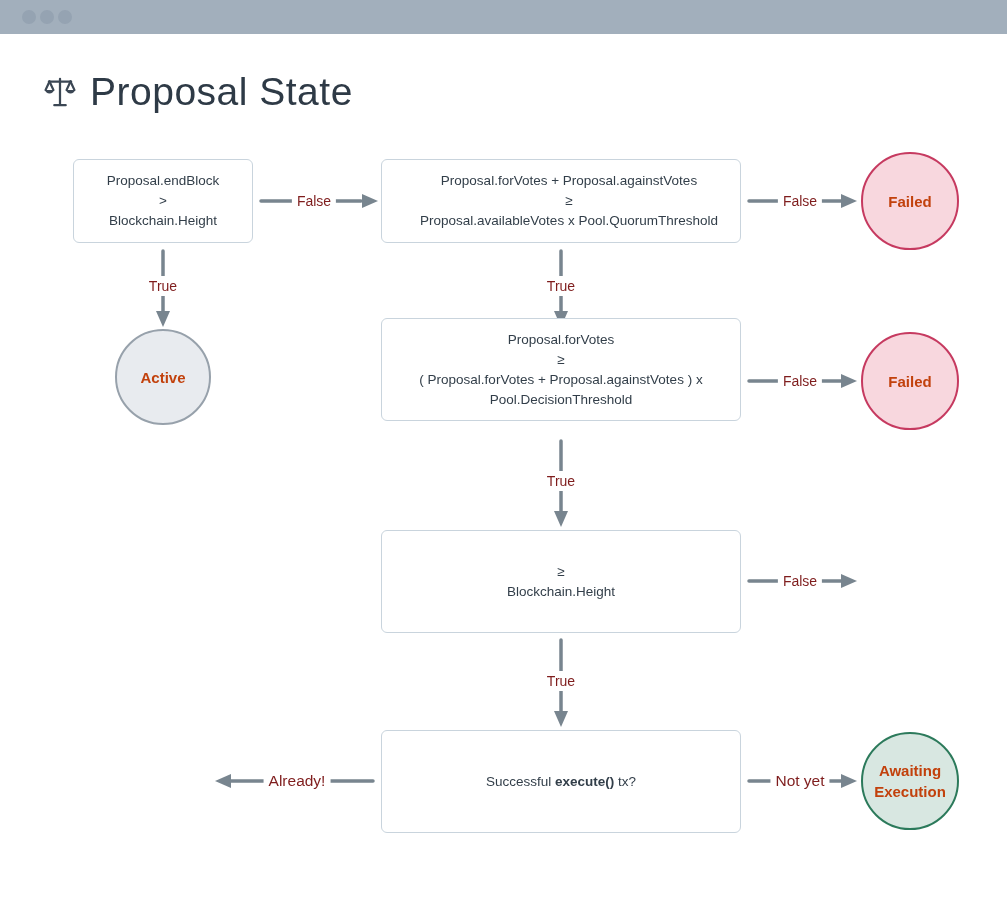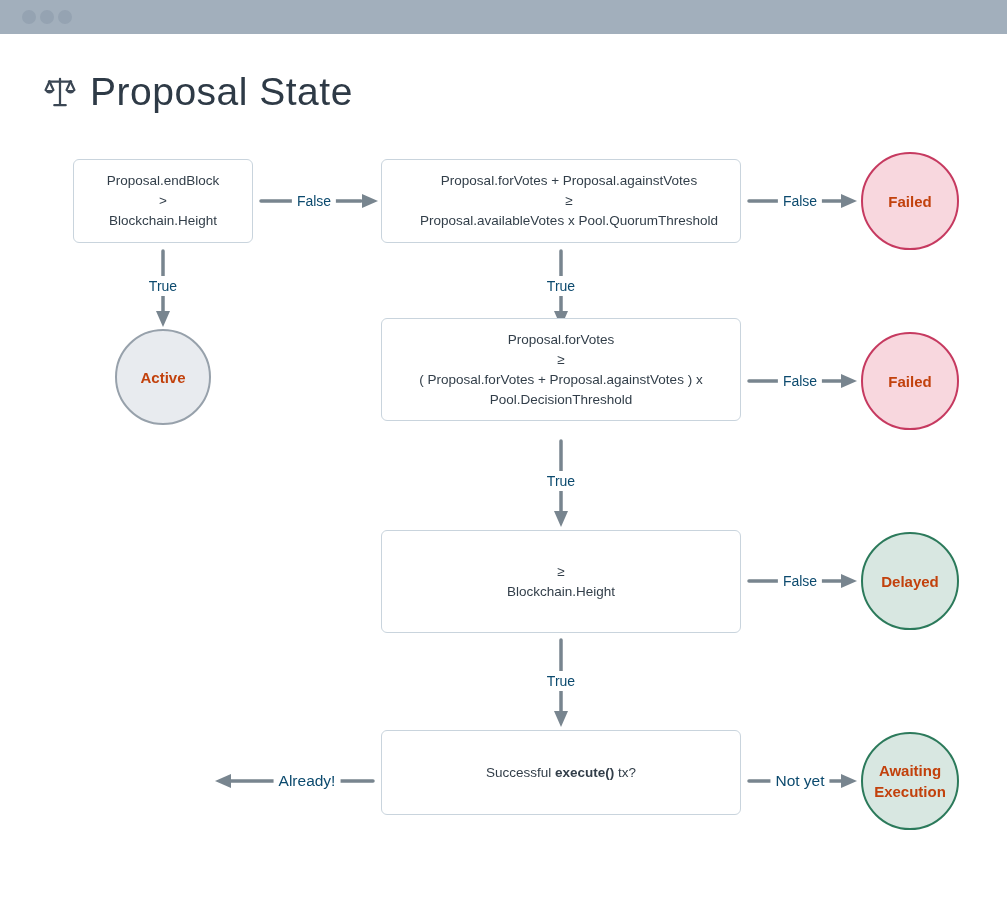--- a/index.html
+++ b/index.html
@@ -26,41 +26,41 @@
     position:absolute;z-index:2;background:#fff;
     border:1px solid #c9d4dd;border-radius:6px;
     display:flex;flex-direction:column;align-items:center;justify-content:center;
     font-size:13.5px;line-height:20px;color:#323e49;text-align:center;box-sizing:border-box;
   }
   .cond .fn{font-weight:bold;}
   #box-endblock{left:73px;top:159px;width:180px;height:84px;}
   #box-quorum{left:381px;top:159px;width:360px;height:84px;padding-left:16px;}
   #box-decision{left:381px;top:318px;width:360px;height:103px;}
   #box-delay{left:381px;top:530px;width:360px;height:103px;}
-  #box-execute{left:381px;top:730px;width:360px;height:85px;}
+  #box-execute{left:381px;top:730px;width:360px;height:103px;}
   
   .state{
     position:absolute;z-index:2;border-radius:50%;
     display:flex;align-items:center;justify-content:center;text-align:center;
     font-weight:bold;font-size:15px;color:#c2410c;box-sizing:border-box;line-height:21px;
   }
   .state-failed{background:#f8d7de;border:2px solid #c63a60;}
   .state-neutral{background:#e8ebef;border:2px solid #97a1ab;}
   .state-success{background:#d8e7e1;border:2.5px solid #2c7a5b;}
   #st-failed-quorum{left:861px;top:152px;width:98px;height:98px;}
   #st-active{left:115px;top:329px;width:96px;height:96px;}
   #st-failed-decision{left:861px;top:332px;width:98px;height:98px;}
   #st-delayed{left:861px;top:532px;width:98px;height:98px;}
   #st-executed{left:115px;top:733px;width:96px;height:96px;}
   #st-awaiting{left:861px;top:732px;width:98px;height:98px;}
   #st-awaiting span{display:inline-block;width:76px;}
   
   .elabel{
     position:absolute;z-index:3;transform:translate(-50%,-50%);
-    background:#fff;padding:2px 5px;font-size:14px;color:#0c4a6e;white-space:nowrap;
+    background:#fff;padding:2px 5px;font-size:14px;color:#7f1d1d;white-space:nowrap;
   }
   .elabel.big{font-size:15.5px;}
 </style>
 </head>
 <body>
 
 <div class="stage">
 
   <div class="titlebar">
     <span class="dot"></span>
@@ -148,31 +148,28 @@
 
   <div class="state state-failed" id="st-failed-quorum">
     <span>Failed</span>
   </div>
   <div class="state state-neutral" id="st-active">
     <span>Active</span>
   </div>
   <div class="state state-failed" id="st-failed-decision">
     <span>Failed</span>
   </div>
-  <div class="state state-success" id="st-delayed">
-    <span>Delayed</span>
-  </div>
   <div class="state state-success" id="st-awaiting">
     <span>Awaiting Execution</span>
   </div>
 
   <span class="elabel" style="left:314px;top:201px;">False</span>
   <span class="elabel" style="left:800px;top:201px;">False</span>
   <span class="elabel" style="left:800px;top:381px;">False</span>
   <span class="elabel" style="left:800px;top:581px;">False</span>
   <span class="elabel" style="left:163px;top:286px;">True</span>
   <span class="elabel" style="left:561px;top:286px;">True</span>
   <span class="elabel" style="left:561px;top:481px;">True</span>
   <span class="elabel" style="left:561px;top:681px;">True</span>
-  <span class="elabel big" style="left:297px;top:781px;margin-left:10px;">Already!</span>
+  <span class="elabel big" style="left:297px;top:781px;">Already!</span>
   <span class="elabel big" style="left:800px;top:781px;">Not yet</span>
 
 </div>
 
 </body></html>

